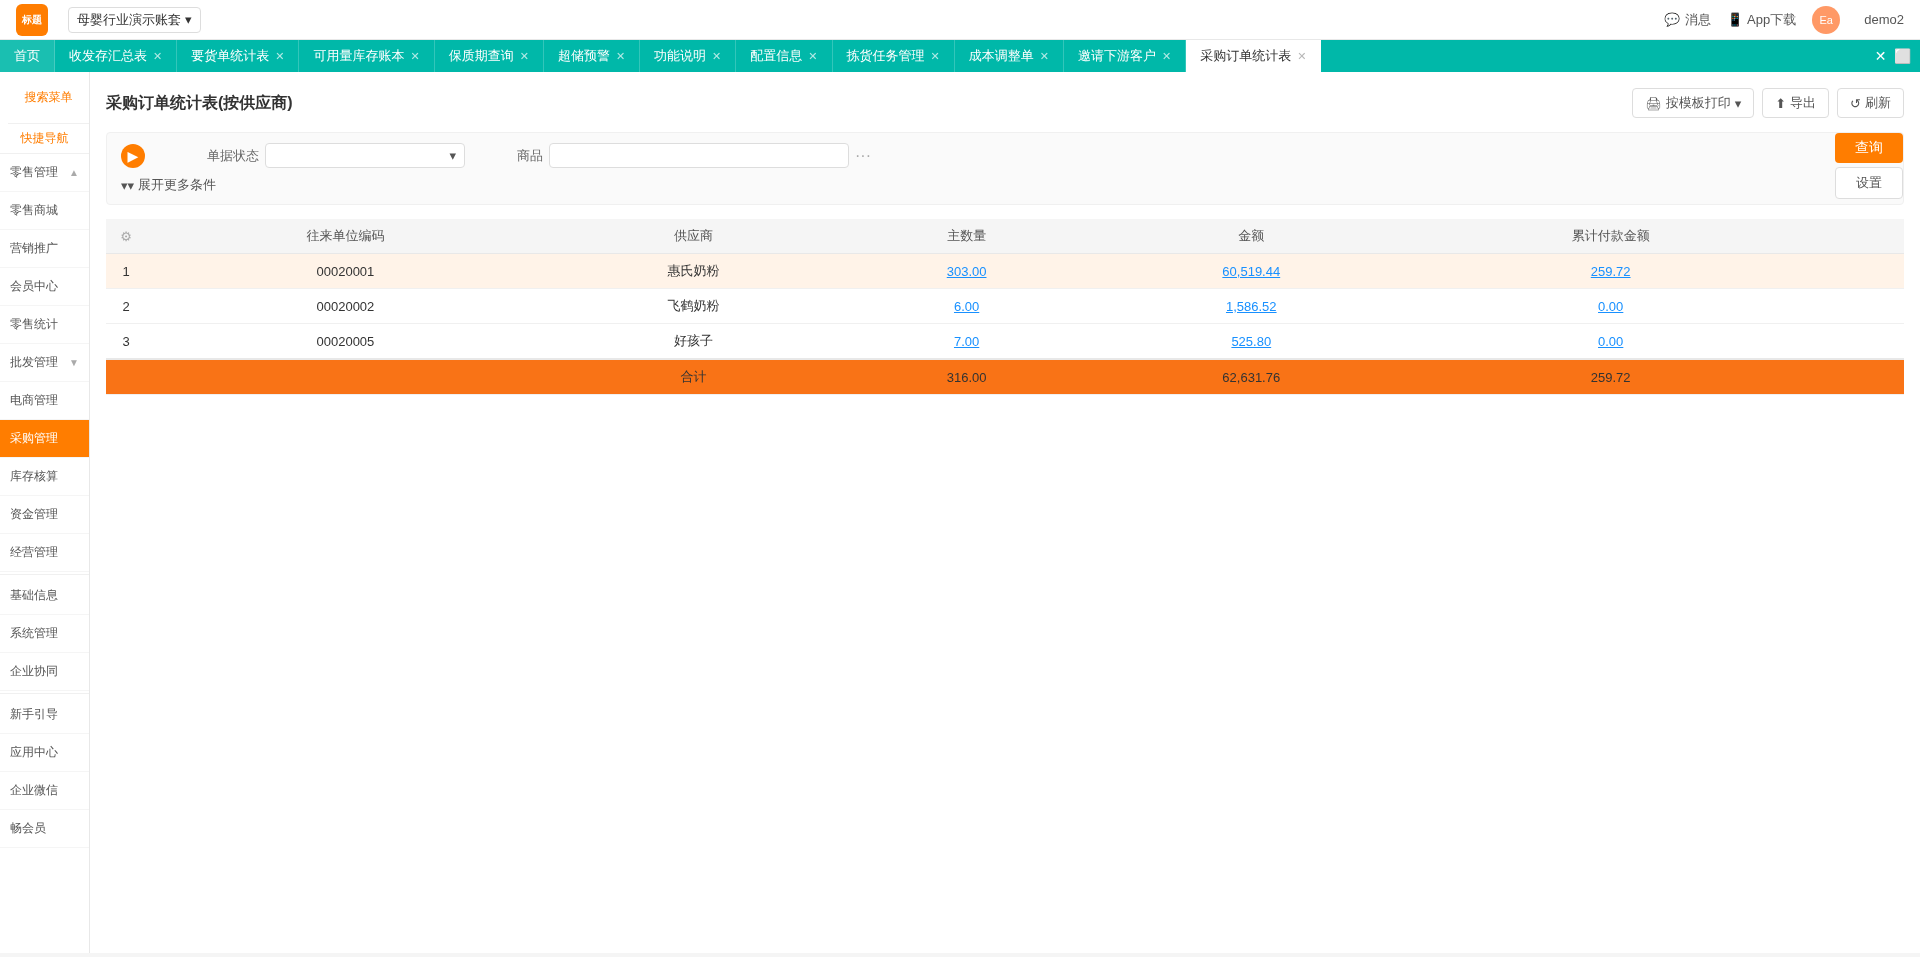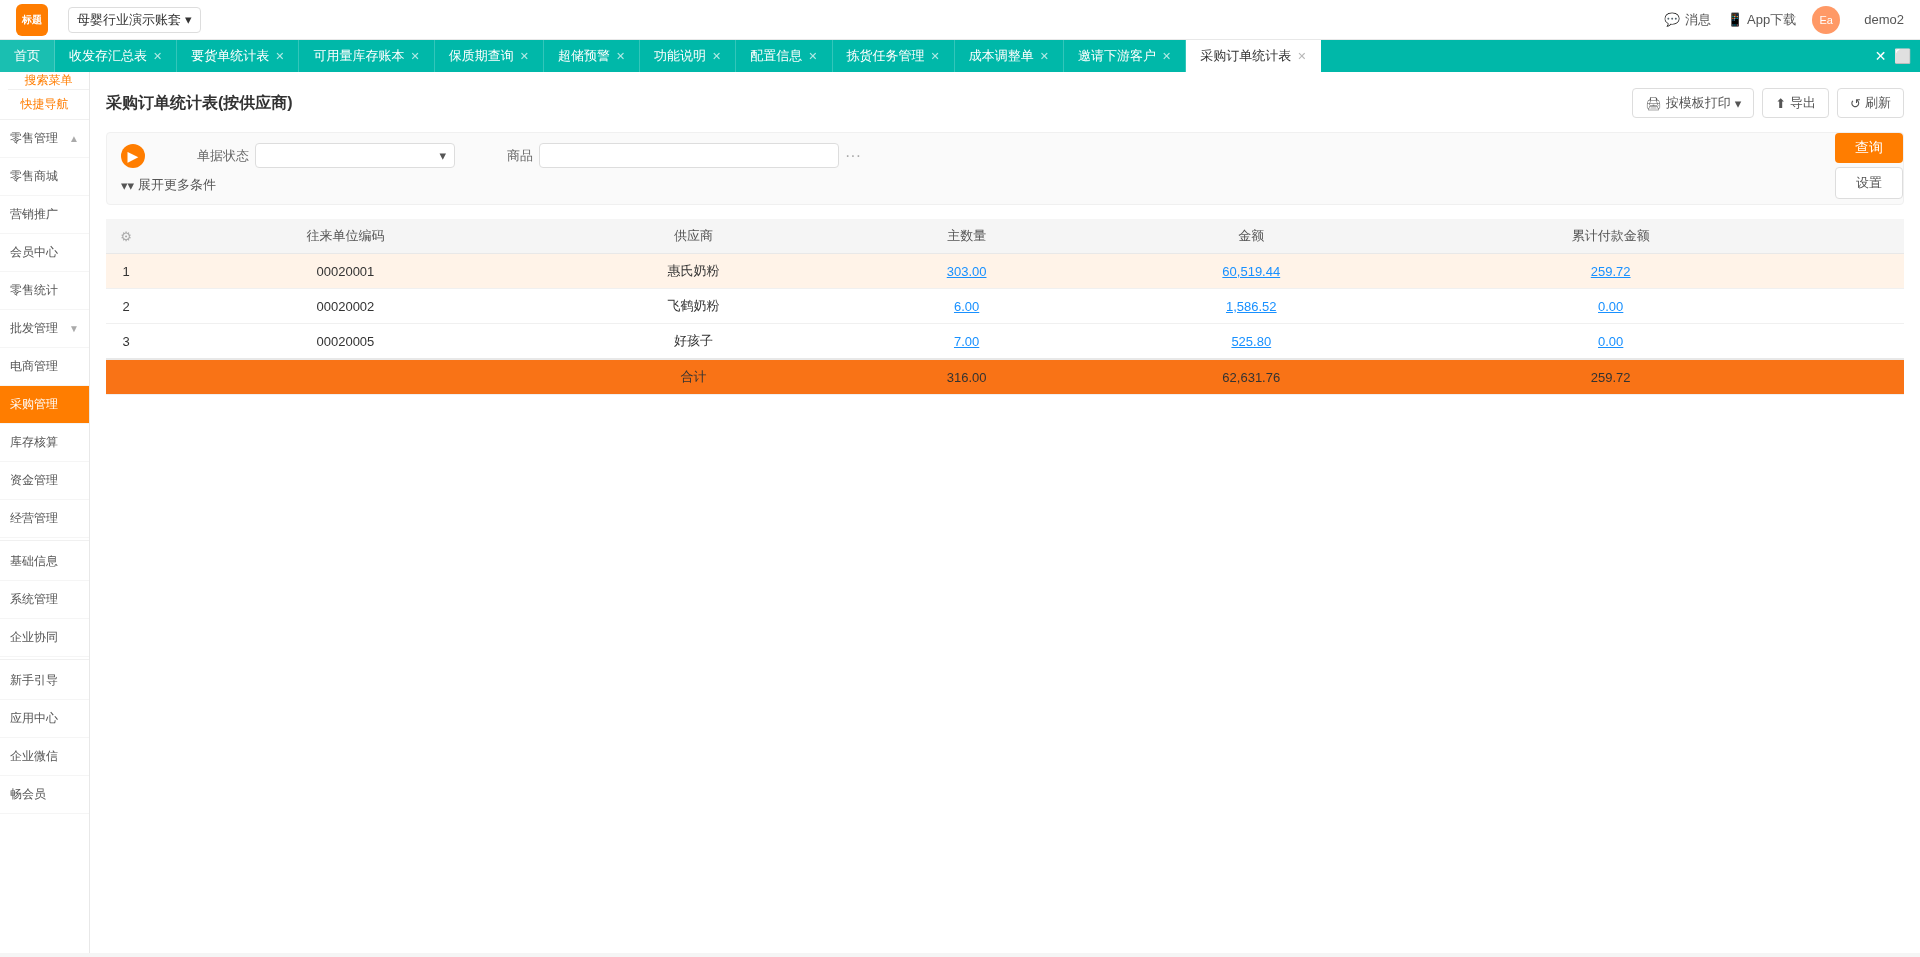--- a/index.html
+++ b/index.html
@@ -23,21 +23,21 @@
     .nav-tab.active { background: #fff; color: #333; }
     .nav-tab.active .close-btn { color: #999; }
     .nav-tab-actions { margin-left: auto; display: flex; align-items: center; gap: 8px; padding-right: 8px; color: #fff; }
     .nav-tab-actions span { cursor: pointer; font-size: 16px; }
 
     
     .main-layout { display: flex; height: calc(957px - 40px - 36px); }
 
     
     .sidebar { width: 90px; background: #fff; border-right: 1px solid #e8e8e8; display: flex; flex-direction: column; overflow-y: auto; }
-    .sidebar-search { padding: 0 6px; font-size: 12px; color: #ff7d00; text-align: center; cursor: pointer; border-bottom: 1px solid #f0f0f0; margin-left: 8px; }
+    .sidebar-search { padding: 17px 6px; font-size: 12px; color: #ff7d00; text-align: center; cursor: pointer; border-bottom: 1px solid #f0f0f0; margin-left: 8px; }
     .sidebar-nav-title { padding: 6px 8px; font-size: 12px; color: #ff7d00; text-align: center; cursor: pointer; border-bottom: 1px solid #f0f0f0; }
     .sidebar-item { padding: 10px 4px; font-size: 12px; color: #555; text-align: center; cursor: pointer; border-bottom: 1px solid #f5f5f5; display: flex; align-items: center; justify-content: space-between; padding: 10px 10px; }
     .sidebar-item.active { background: #ff7d00; color: #fff; }
     .sidebar-item .arrow { font-size: 10px; color: #aaa; }
     .sidebar-divider { height: 1px; background: #f0f0f0; margin: 2px 0; }
 
     
     .content { flex: 1; background: #f5f5f5; overflow: auto; }
     .page-content { background: #fff; margin: 0; padding: 16px; min-height: 100%; }
 
@@ -253,21 +253,21 @@
           <button class="btn-refresh">
             <span>↺</span>
             <span>刷新</span>
           </button>
         </div>
       </div>
 
       <div class="filter-area" style="position:relative;">
         <div class="filter-row">
           <div class="filter-toggle">▶</div>
-          <div class="filter-group" style="margin-left:40px;">
+          <div class="filter-group" style="margin-left:50px;">
             <span class="filter-label">单据状态</span>
             <div class="filter-select" style="min-width:200px;">
               <span></span>
               <span style="margin-left:auto;">▾</span>
             </div>
           </div>
           <div class="filter-group" style="margin-left:40px;">
             <span class="filter-label">商品</span>
             <input class="filter-input" type="text" placeholder="" style="min-width: 300px;">
             <span class="more-dots">···</span>

